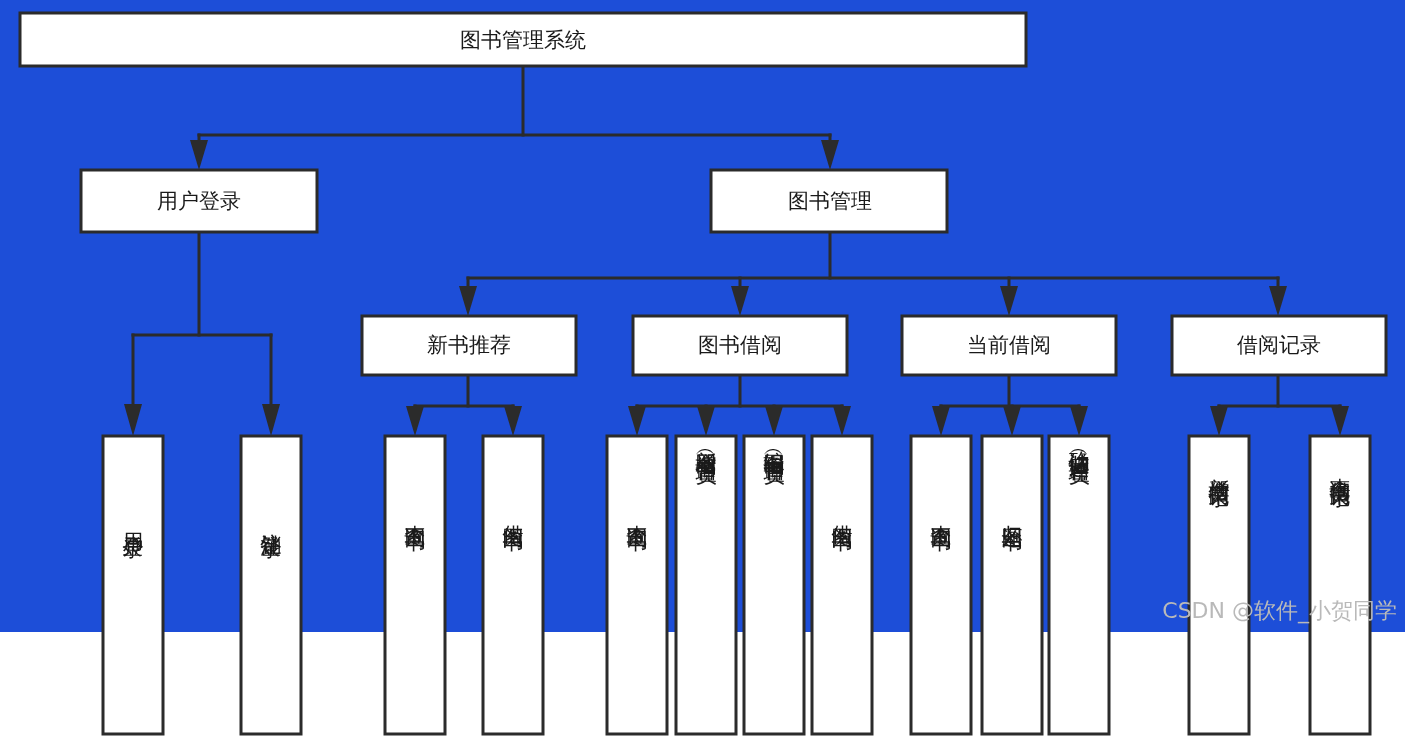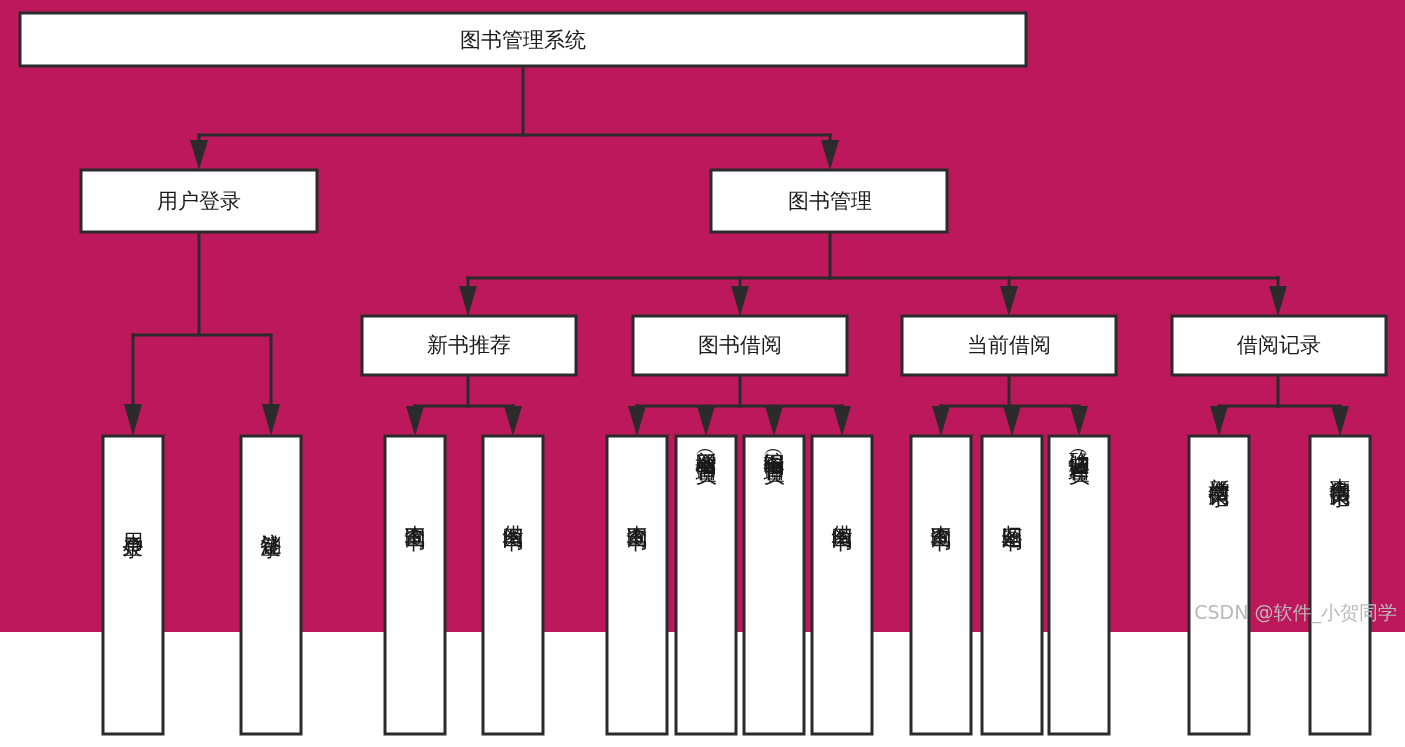--- a/index.html
+++ b/index.html
@@ -10,21 +10,21 @@
   body {
     width: 1405px;
     height: 747px;
     font-family: "DejaVu Sans", "Liberation Sans", sans-serif;
     overflow: hidden;
   }
   #diagram-root {
     position: relative;
     width: 1405px;
     height: 632px;
-    background: #be185d;
+    background: #1d4ed8;
   }
   svg#flowchart {
     position: absolute;
     top: 0;
     left: 0;
     width: 1405px;
     height: 747px;
   }
   .box-rect {
     fill: #ffffff;
@@ -55,21 +55,21 @@
     writing-mode: vertical-rl;
     text-orientation: upright;
     text-anchor: middle;
     letter-spacing: 2px;
   }
   .watermark-text {
     position: absolute;
     right: 8px;
     bottom: 6px;
     font-family: "DejaVu Sans", "Liberation Sans", sans-serif;
-    font-size: 19px;
+    font-size: 22px;
     color: #b9b9b9;
     white-space: nowrap;
     user-select: none;
   }
 </style>
 </head>
 <body>
 
 <div id="diagram-root">
 

